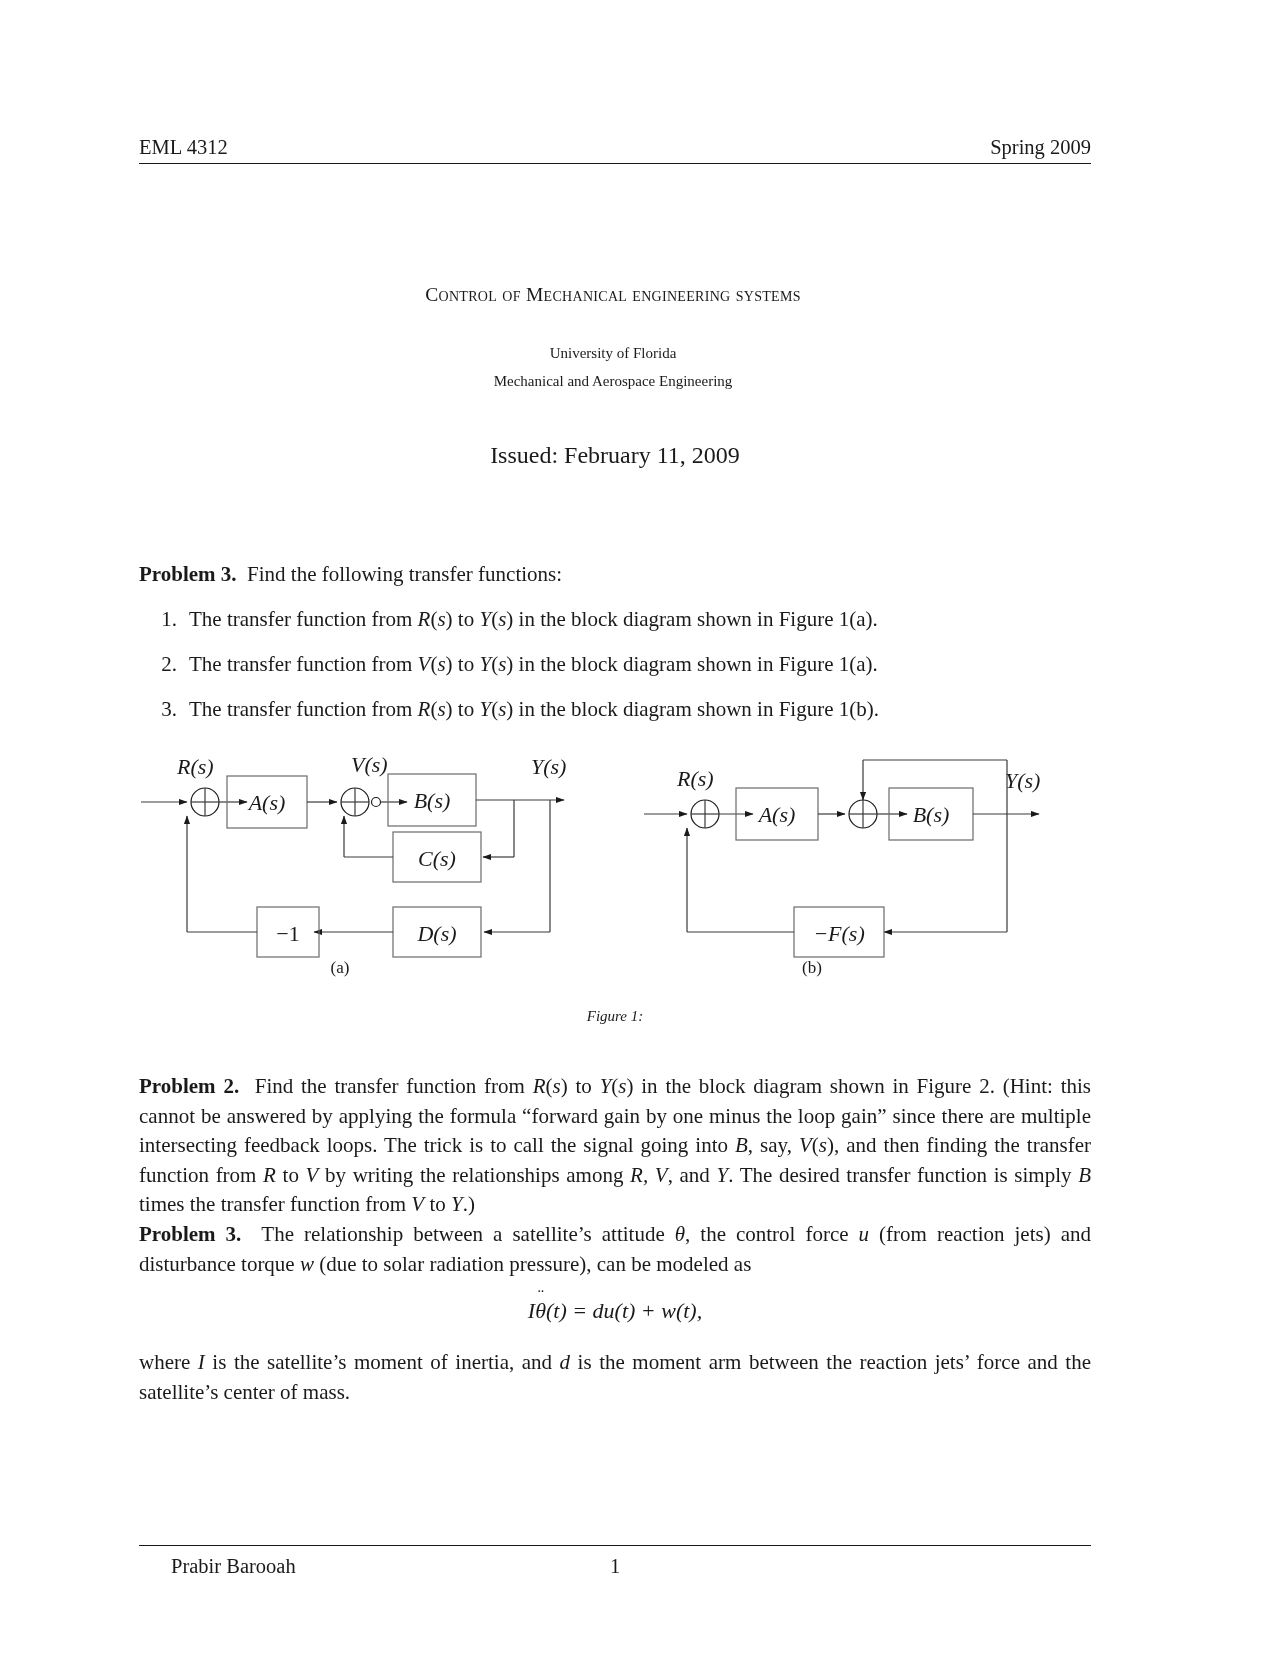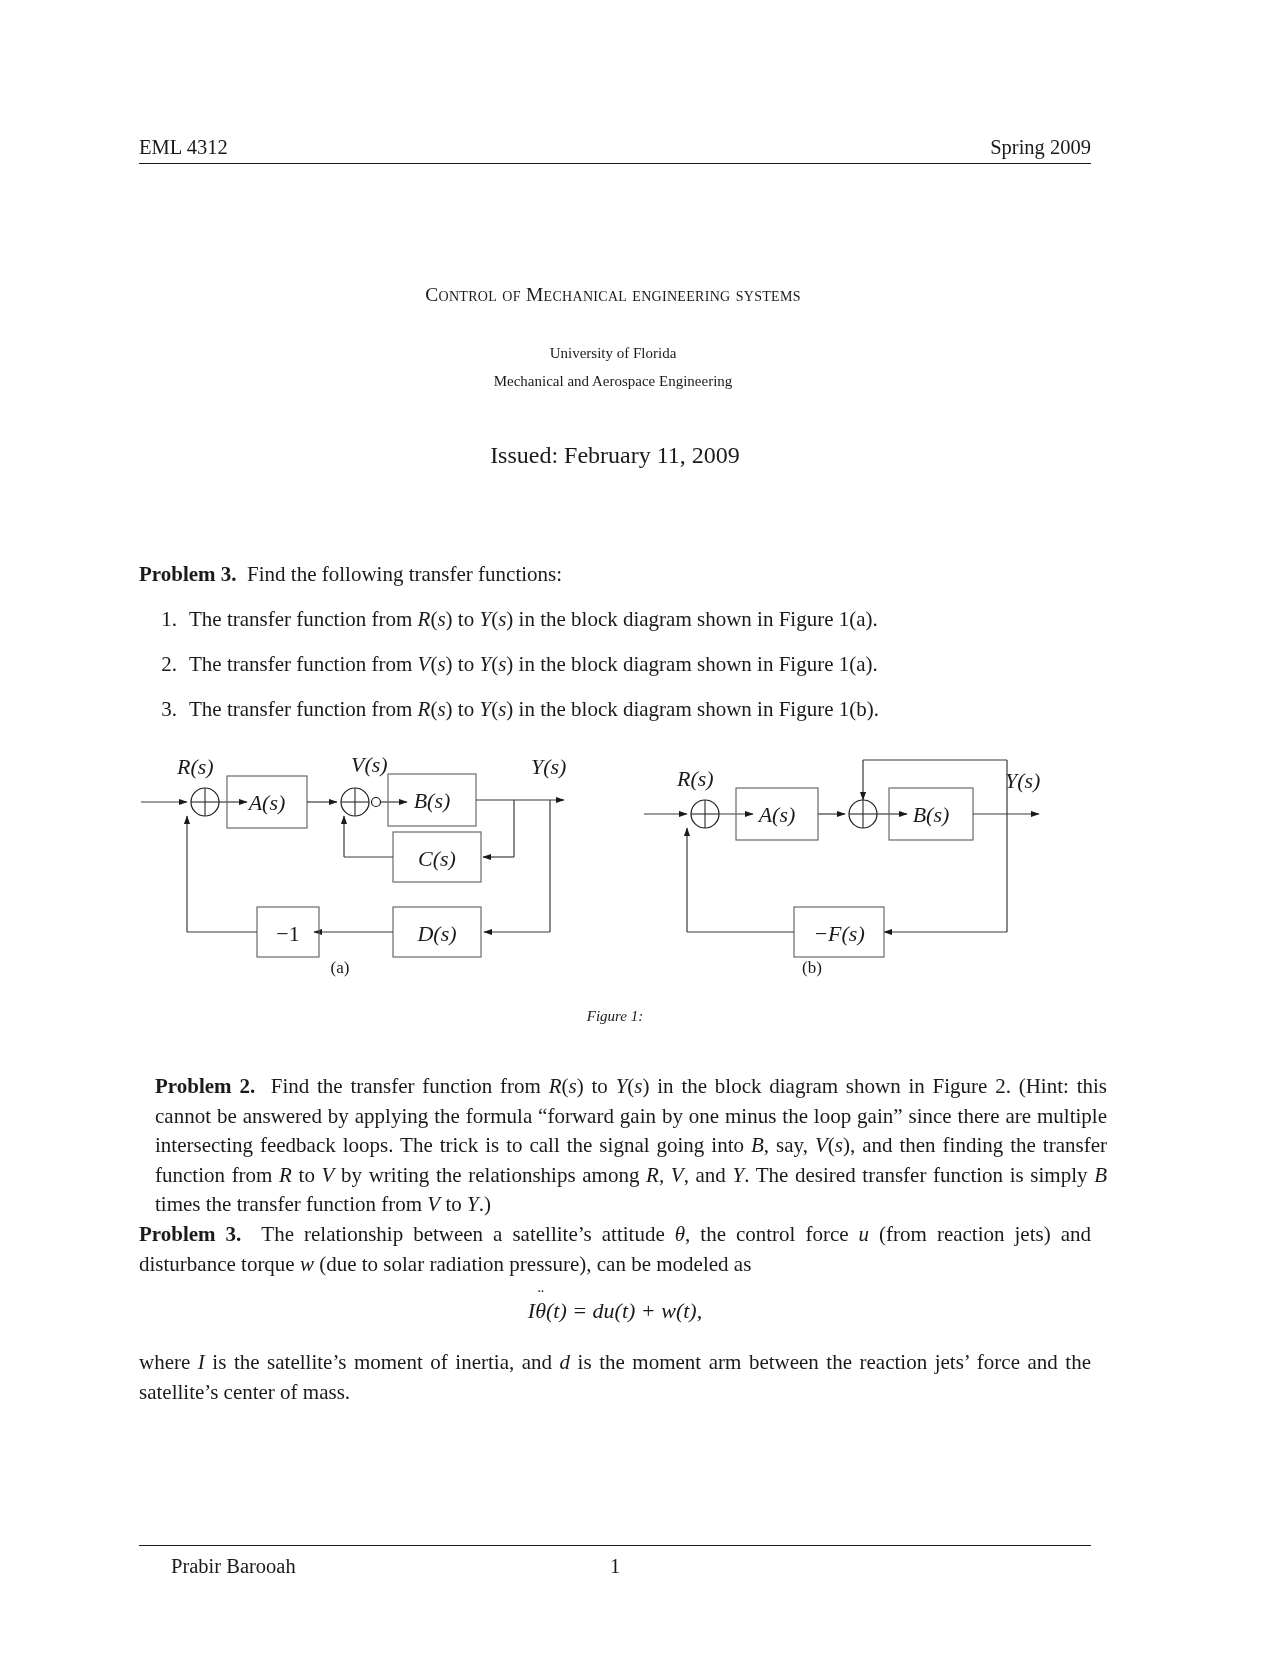--- a/index.html
+++ b/index.html
@@ -299,21 +299,21 @@
         <text x="866" y="36" font-family="'Liberation Serif',serif" font-size="22" font-style="italic" fill="#1a1a1a" text-anchor="start" stroke="none">Y(s)</text>
       </g>
     </svg>
   </div>
 
   <div class="subcap" style="left:280px; top:958px; width:120px;">(a)</div>
   <div class="subcap" style="left:752px; top:958px; width:120px;">(b)</div>
 
   <div class="fig-caption">Figure 1:</div>
 
-  <div class="body-text" style="top:1072px;margin-left:16px;">
+  <div class="body-text" style="top:1072px;">
     <span class="lead">Problem 2.</span>
     <span>&nbsp;Find the transfer function from <i>R</i>(<i>s</i>) to <i>Y</i>(<i>s</i>) in the block diagram shown in Figure 2. (Hint: this cannot be answered by applying the formula “forward gain by one minus the loop gain” since there are multiple intersecting feedback loops. The trick is to call the signal going into <i>B</i>, say, <i>V</i>(<i>s</i>), and then finding the transfer function from <i>R</i> to <i>V</i> by writing the relationships among <i>R, V</i>, and <i>Y</i>. The desired transfer function is simply <i>B</i> times the transfer function from <i>V</i> to <i>Y</i>.)</span>
   </div>
 
   <div class="body-text" style="top:1220px;">
     <span class="lead">Problem 3.</span>
     <span>&nbsp;The relationship between a satellite’s attitude <i>θ</i>, the control force <i>u</i> (from reaction jets) and disturbance torque <i>w</i> (due to solar radiation pressure), can be modeled as</span>
   </div>
 
   <div class="equation" style="top:1298px;">

